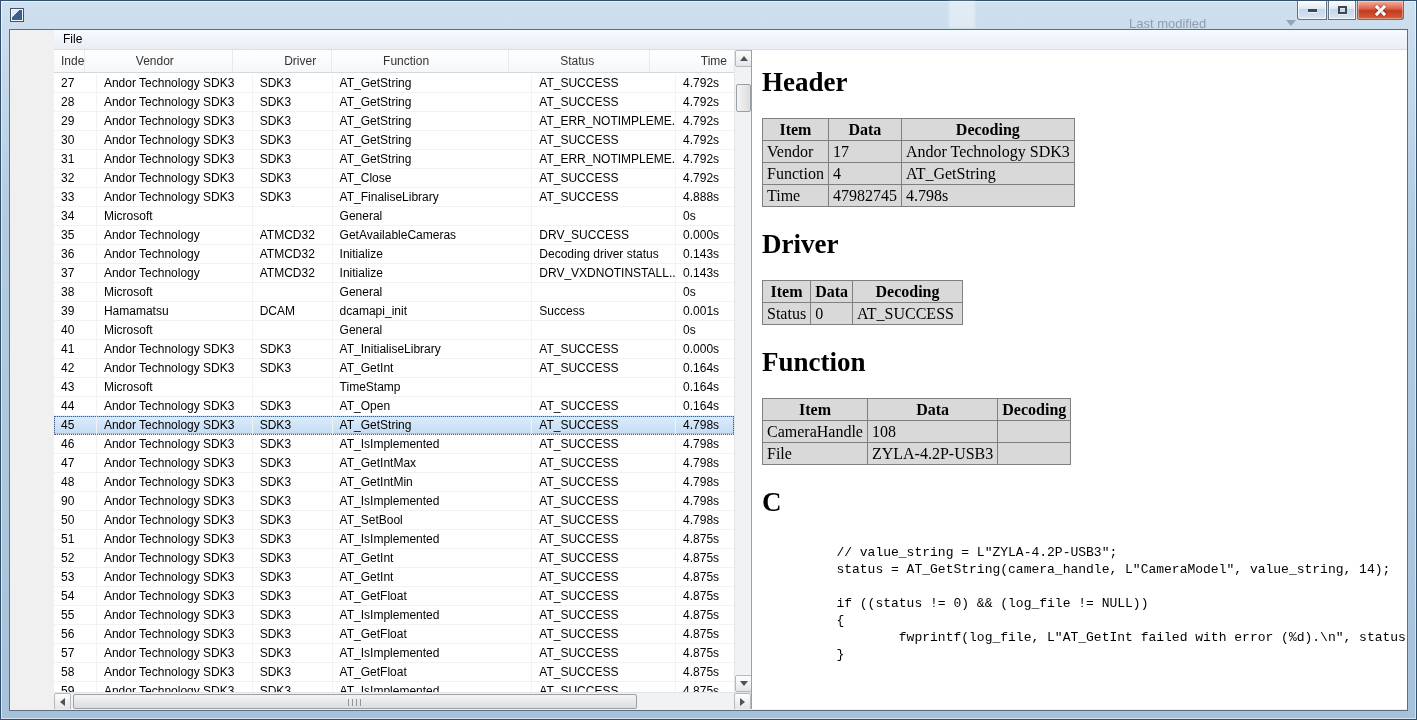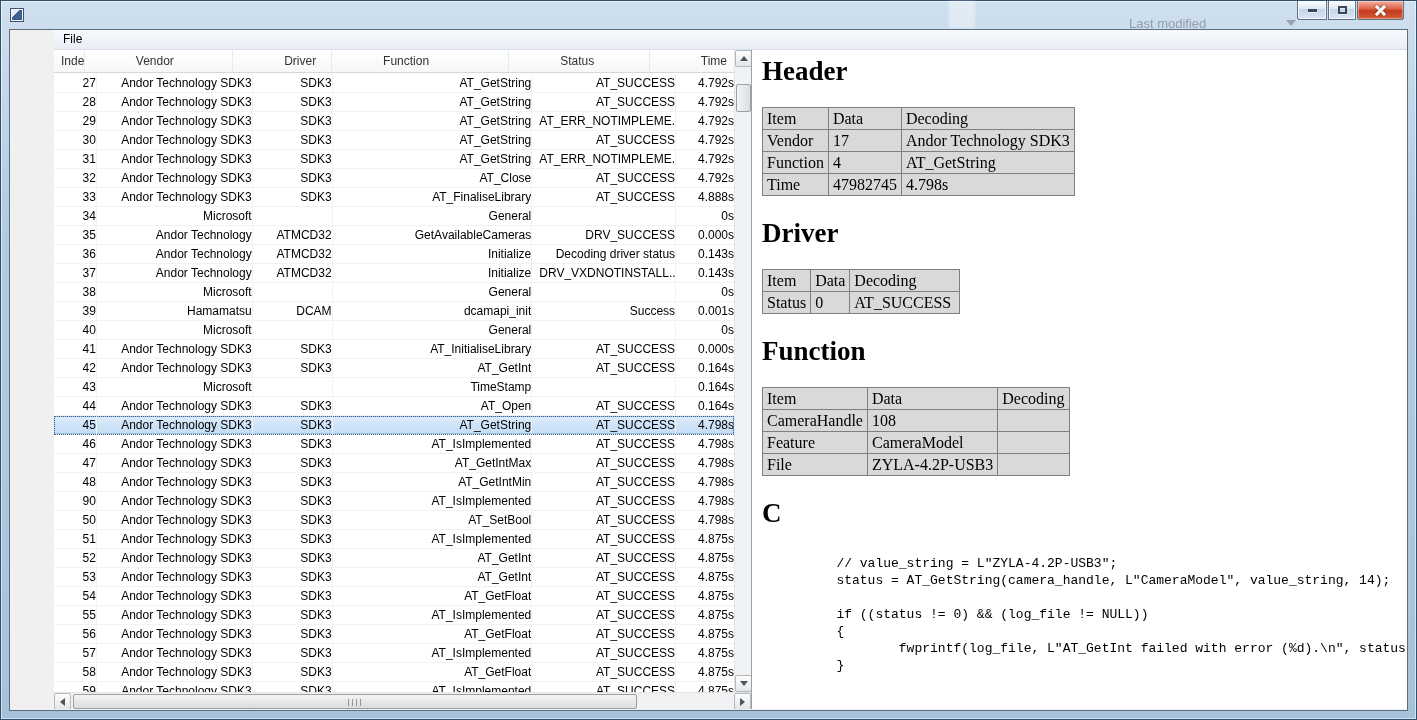--- a/index.html
+++ b/index.html
@@ -70,21 +70,21 @@
   .panes { display:flex; height:calc(100% - 21px); }
 
   
   .left-pane { position:relative; width:698px; background:#fff; border-right:1px solid #98a0a8; overflow:hidden; }
   .list-header {
     position:absolute; left:0; top:0; right:17px; height:23px; display:flex;
     background:linear-gradient(#ffffff,#f6f7f9);
     border-bottom:1px solid #d5d8db; font-size:12px; color:#333;gap:44px;
   }
   .hcell { padding:4px 0 0 7px; border-right:1px solid #e7e9eb; height:100%; overflow:hidden; white-space:nowrap; }
-  .rows-clip { position:absolute; left:0; top:24px; right:17px; bottom:17px; overflow:hidden;text-align:right; }
+  .rows-clip { position:absolute; left:0; top:24px; right:17px; bottom:17px; overflow:hidden; }
   .lrow { display:flex; height:19px; line-height:18px; font-size:12px; color:#000;
     border-bottom:1px solid #f2f2f2; }
   .lcell { padding-left:7px; border-right:1px solid #f2f2f2; overflow:hidden; white-space:nowrap; }
   .c-index{width:43px;} .c-vendor{width:156px;} .c-driver{width:80px;}
   .c-function{width:200px;} .c-status{width:144px;} .c-time{width:58px; border-right:none;}
   .lrow.selected {
     background:linear-gradient(#ddecfc,#c3dcf5);
     outline:1px dotted #44608a; outline-offset:-1px;
     box-shadow:inset 0 0 0 1px #9cc0e6;
   }
@@ -108,27 +108,27 @@
   .hthumb { position:absolute; top:1px; left:19px; width:564px; height:15px;
     background:linear-gradient(#f4f4f4,#dcdddf); border:1px solid #9aa0a6; border-radius:2px; }
   .hgrip { position:absolute; left:50%; top:4px; width:14px; height:7px; transform:translateX(-50%);
     background:repeating-linear-gradient(90deg,#8f959b 0 1px,transparent 1px 4px); }
 
   
   .right-pane { flex:1; background:#fff; padding:0 6px 0 10px; overflow:hidden;
     font-family:"Liberation Serif","DejaVu Serif",serif; color:#000; }
   .section-title { font-size:27px; font-weight:bold; margin:22px 0 20px;
     font-family:"Liberation Serif","DejaVu Serif",serif; }
-  .section-title.first { margin-top:6px; }
+  .section-title.first { margin-top:17px; }
   .dtable { border-collapse:collapse; font-size:16px; }
   .dtable th,.dtable td {
     background:#d9d9d9; border:1px solid #7f7f7f; padding:1px 4px; height:22px;
     text-align:left; vertical-align:middle; white-space:nowrap;
   }
-  .dtable th { font-weight:normal; text-align:left; }
+  .dtable th { font-weight:bold; text-align:center; }
   .t-header th:nth-child(1),.t-header td:nth-child(1){ width:64px; }
   .t-header th:nth-child(2),.t-header td:nth-child(2){ width:68px; }
   .t-header th:nth-child(3),.t-header td:nth-child(3){ width:172px; }
   .t-driver th:nth-child(1),.t-driver td:nth-child(1){ width:46px; }
   .t-driver th:nth-child(2),.t-driver td:nth-child(2){ width:36px; }
   .t-driver th:nth-child(3),.t-driver td:nth-child(3){ width:110px; }
   .t-function th:nth-child(1),.t-function td:nth-child(1){ width:104px; }
   .t-function th:nth-child(2),.t-function td:nth-child(2){ width:126px; }
   .t-function th:nth-child(3),.t-function td:nth-child(3){ width:67px; }
   .c-code {
@@ -531,25 +531,20 @@
               </tr>
             </thead>
           <tbody>
 
           <tr>
               <td>CameraHandle</td>
               <td>108</td>
               <td></td>
             </tr>
               <tr>
-              <td>Feature</td>
-              <td>CameraModel</td>
-              <td></td>
-            </tr>
-              <tr>
               <td>File</td>
               <td>ZYLA-4.2P-USB3</td>
               <td></td>
             </tr>
             </tbody>
         </table>
 
         <h1 class="section-title">C</h1>
         <pre class="c-code">        // value_string = L"ZYLA-4.2P-USB3";
         status = AT_GetString(camera_handle, L"CameraModel", value_string, 14);

